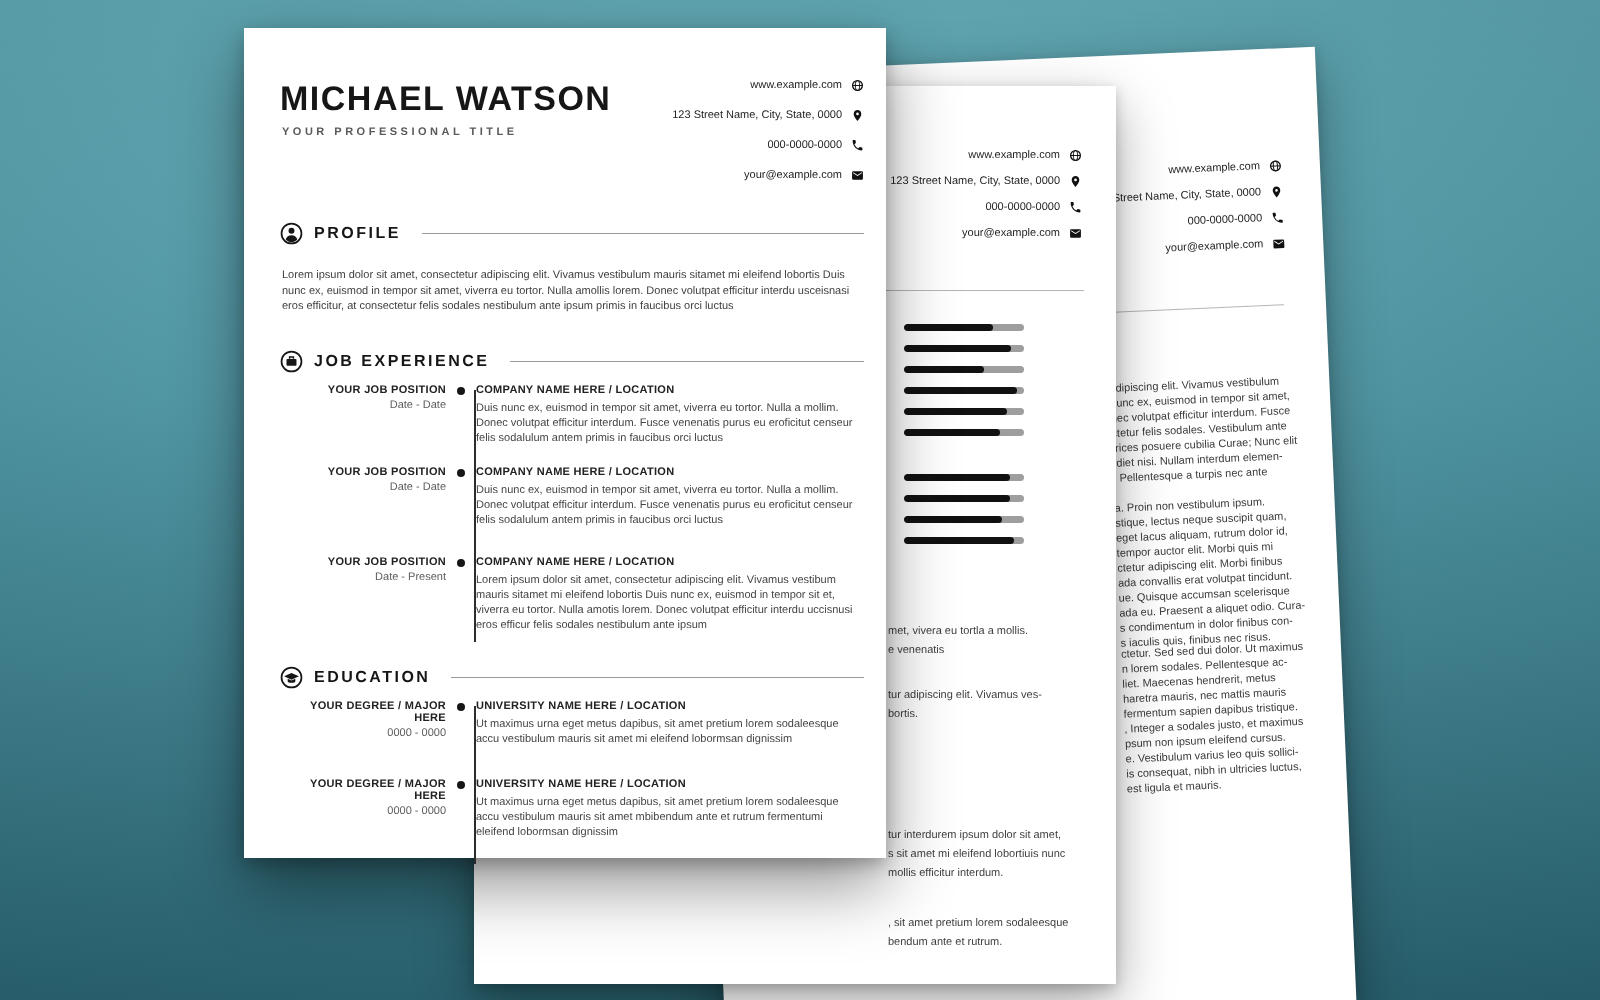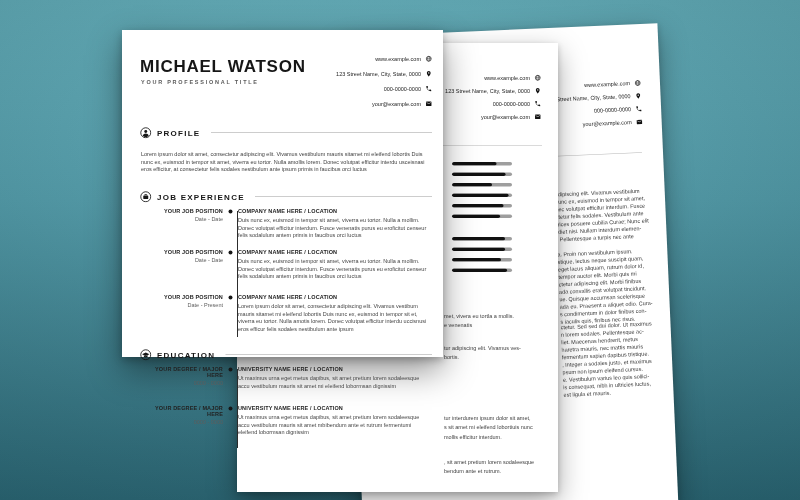--- a/index.html
+++ b/index.html
@@ -7,21 +7,21 @@
   .stage { position:relative; width:800px; height:500px;
     background:
       radial-gradient(ellipse 120% 90% at 45% 25%, rgba(255,255,255,0.10), rgba(0,0,0,0.22)),
       linear-gradient(180deg, #58a8b5 0%, #4a9aa9 40%, #2e7383 100%);
   }
   .page { position:absolute; background:#fff; }
   #page3 { left:352px; top:30px; width:316px; height:480px; transform:rotate(-2.5deg); z-index:1;
            box-shadow:0 10px 28px rgba(0,0,0,0.35), 0 2px 6px rgba(0,0,0,0.2); }
   #page2 { left:237px; top:43px; width:321px; height:449px; z-index:2;
            box-shadow:0 10px 26px rgba(0,0,0,0.35), 0 2px 6px rgba(0,0,0,0.2); }
-  #page1 { left:122px; top:30px; width:321px; height:327px; z-index:3;
+  #page1 { left:122px; top:14px; width:321px; height:415px; z-index:3;
            box-shadow:0 14px 32px rgba(0,0,0,0.42), 0 3px 8px rgba(0,0,0,0.25); }
   .inner { position:absolute; left:0; top:0; width:200%; height:200%;
            transform:scale(0.5); transform-origin:0 0; color:#1c1c1c; }
   
   .p1-name { position:absolute; left:36px; top:52px; font-size:34px; font-weight:bold;
              letter-spacing:1.5px; color:#161616; }
   .p1-title { position:absolute; left:38px; top:98px; font-size:11px; font-weight:bold;
               letter-spacing:3.5px; color:#5a5a5a; }
   .contact { position:absolute; display:flex; flex-direction:column; }
   .p1 .contact { top:42px; right:22px; }

